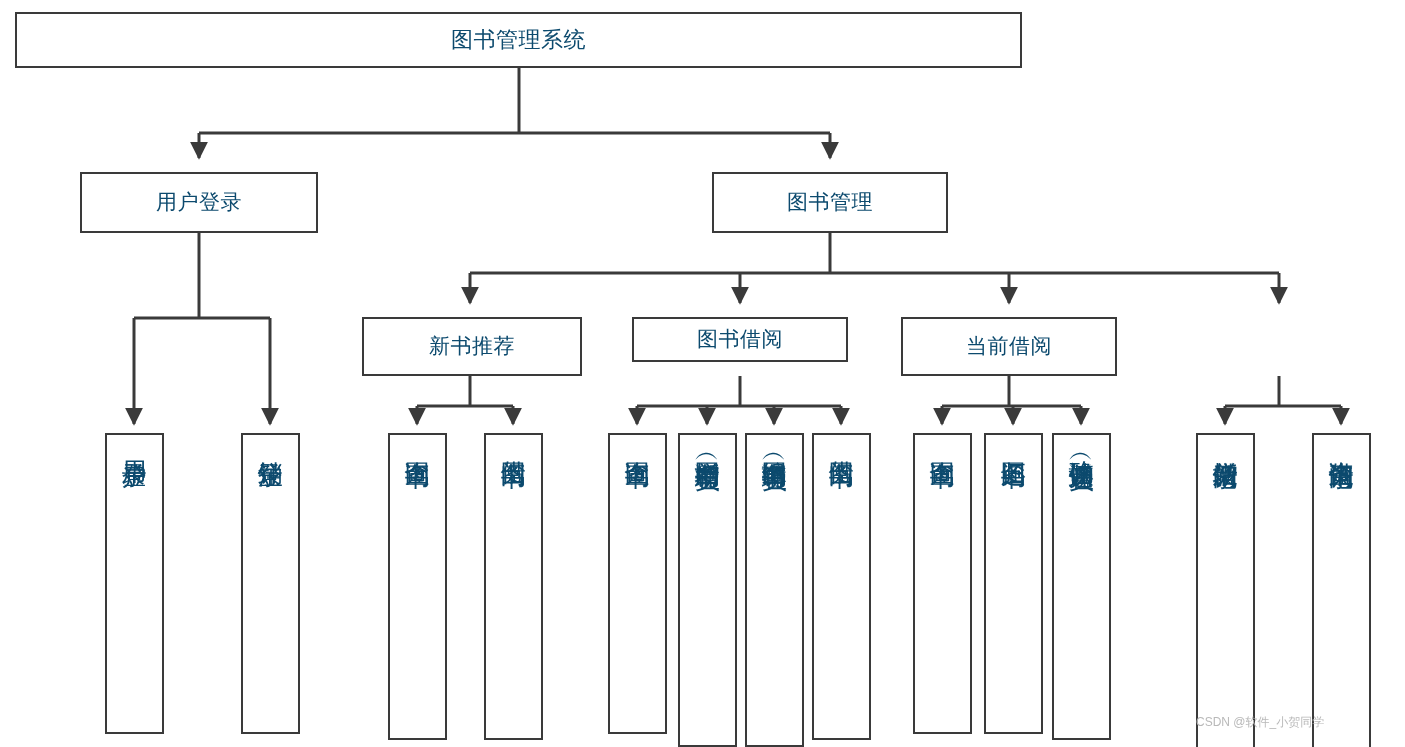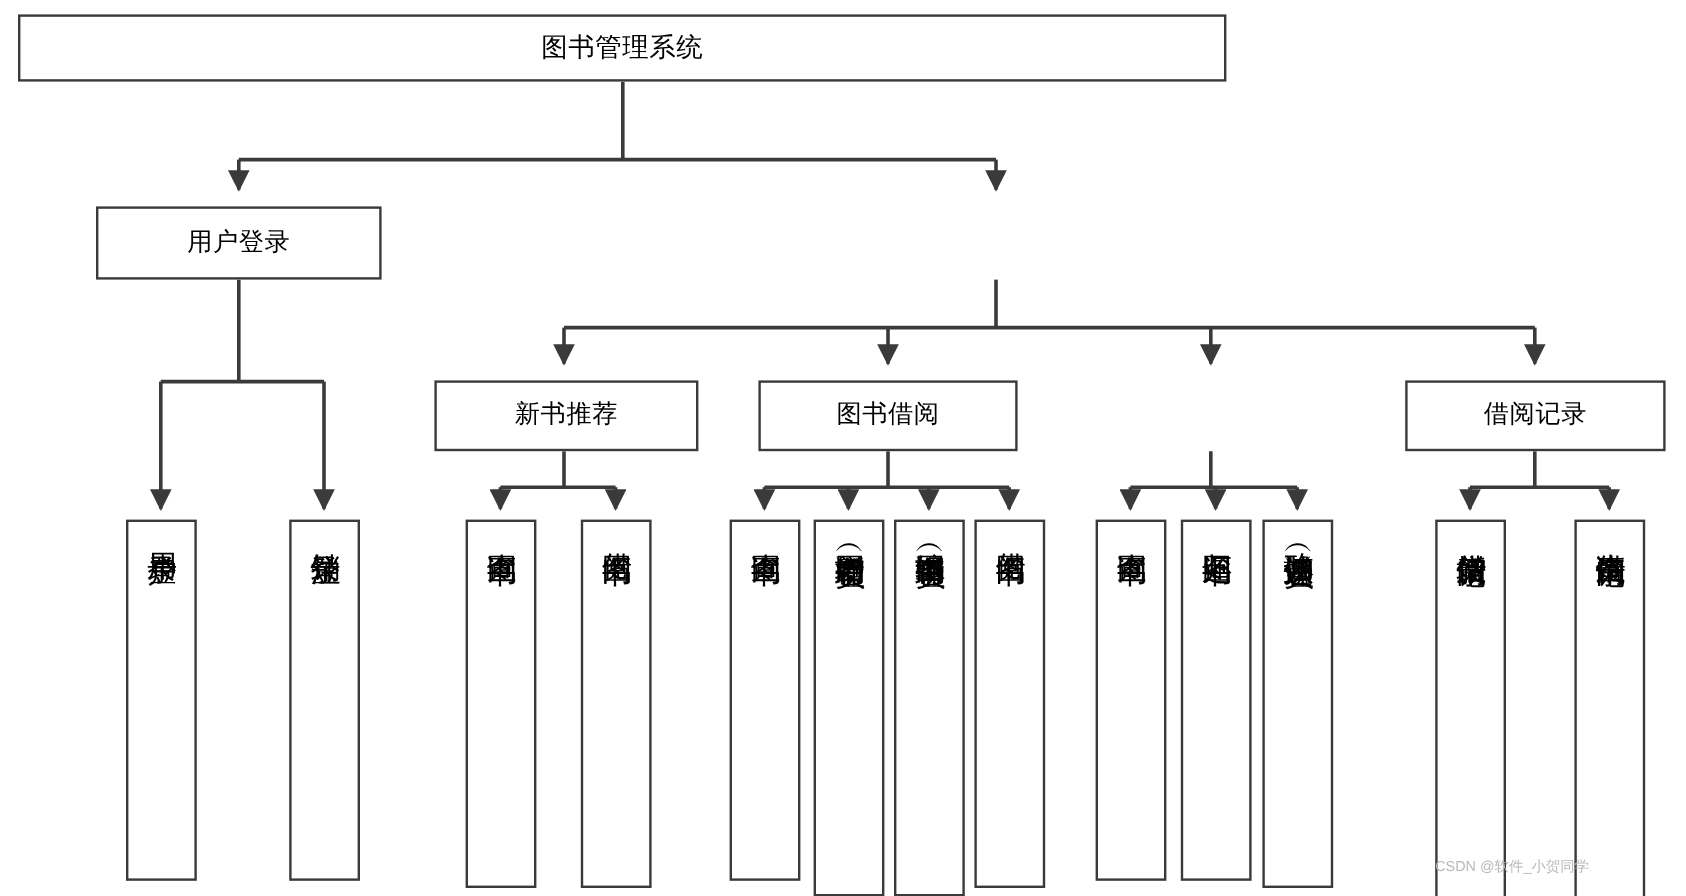--- a/index.html
+++ b/index.html
@@ -25,21 +25,21 @@
     height: 747px;
   }
   .node {
     position: absolute;
     box-sizing: border-box;
     background: #ffffff;
     border: 2px solid #3a3a3a;
     display: flex;
     align-items: center;
     justify-content: center;
-    color: #000000;
+    color: #0c4a6e;
   }
   .node .label {
     display: block;
     text-align: center;
     line-height: 1.18;
   }
   
   .node.h .label {
     font-size: 21px;
     letter-spacing: 0.5px;
@@ -127,29 +127,32 @@
     </g>
   </svg>
 
   <div class="node h root" style="left:15px; top:12px; width:1007px; height:56px;">
     <span class="label">图书管理系统</span>
   </div>
 
   <div class="node h" style="left:80px; top:172px; width:238px; height:61px;">
     <span class="label">用户登录</span>
   </div>
+  <div class="node h" style="left:712px; top:172px; width:236px; height:61px;">
+    <span class="label">图书管理</span>
+  </div>
 
   <div class="node h" style="left:362px; top:317px; width:220px; height:59px;">
     <span class="label">新书推荐</span>
   </div>
-  <div class="node h" style="left:632px; top:317px; width:216px; height:59px;">
+  <div class="node h" style="left:632px; top:317px; width:216px; height:45px;">
     <span class="label">图书借阅</span>
   </div>
-  <div class="node h" style="left:1171px; top:317px; width:217px; height:59px;">
-    <span class="label">借阅记录</span>
+  <div class="node h" style="left:901px; top:317px; width:216px; height:59px;">
+    <span class="label">当前借阅</span>
   </div>
 
   <div class="node v" style="left:105px; top:433px; width:59px; height:301px;">
     <span class="label">用户登录</span>
   </div>
   <div class="node v" style="left:241px; top:433px; width:59px; height:301px;">
     <span class="label">注销登录</span>
   </div>
 
   <div class="node v" style="left:388px; top:433px; width:59px; height:307px;">

